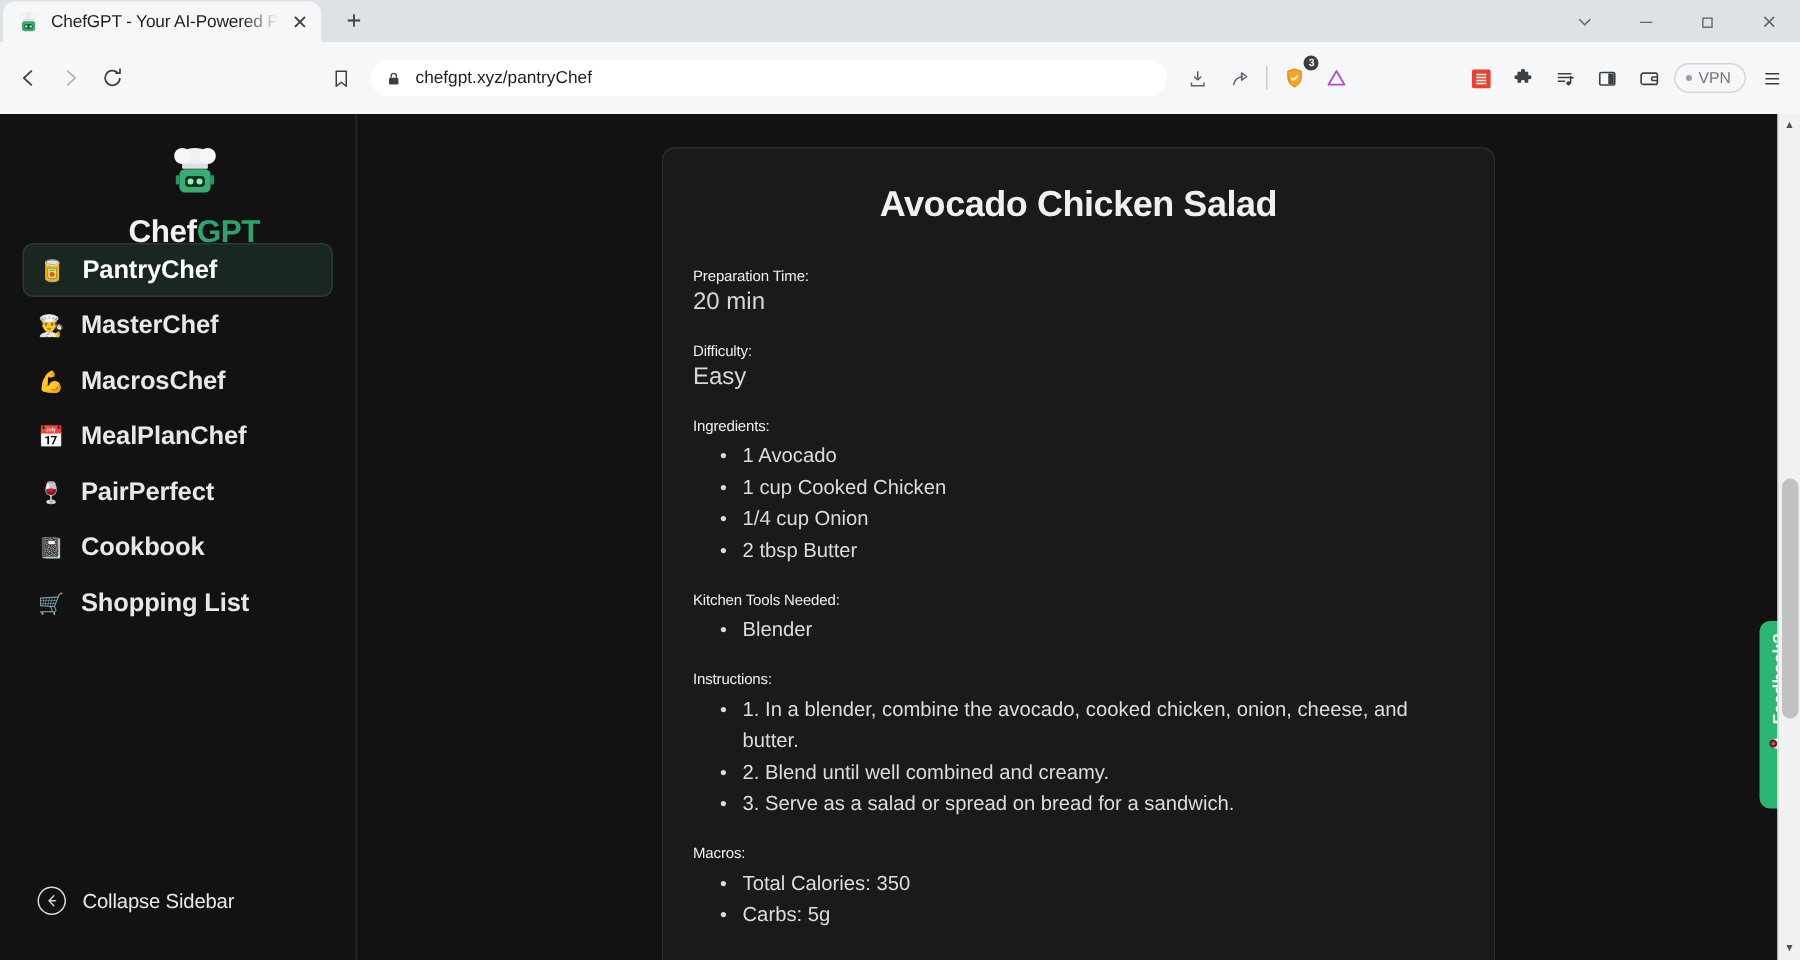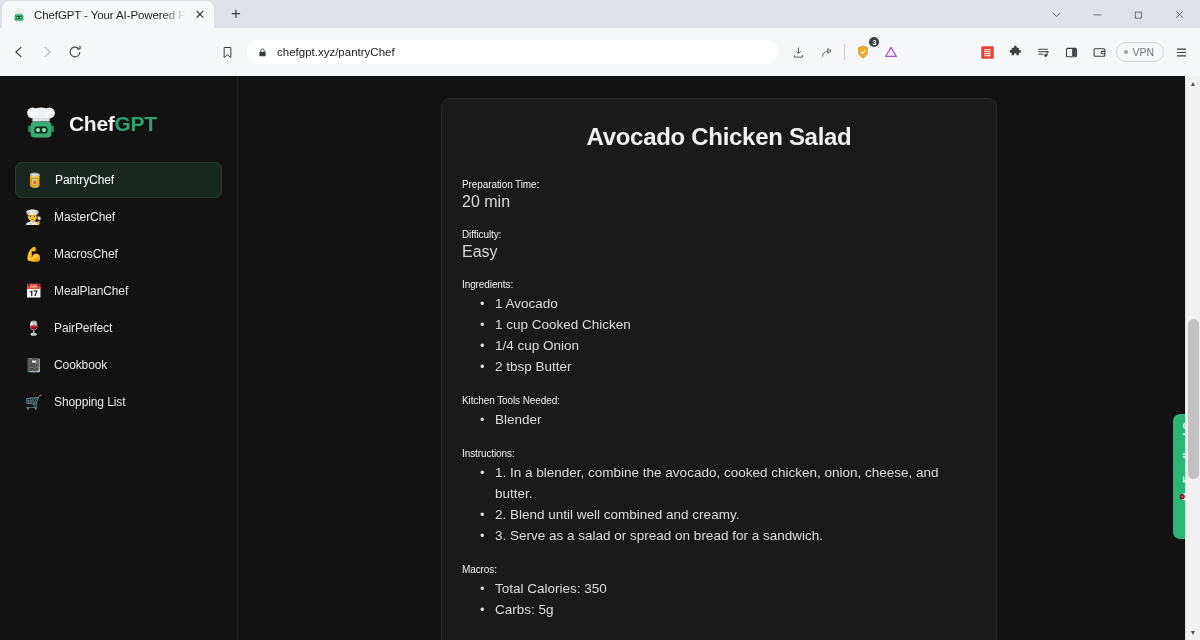--- a/index.html
+++ b/index.html
@@ -85,39 +85,40 @@
   
   .sidebar {
     width: 238px; flex: none; background: #121212;
     border-right: 1px solid #262626;
     display: flex; flex-direction: column; padding: 0 0 0 0;
     position: relative;
   }
   .brand {
     display: flex; align-items: center; gap: 9px; padding: 20px 0 0 22px;
     height: 76px;
+    flex-direction: column;
   }
   .brand-logo { width: 38px; height: 38px; flex: none; }
   .brand-text { font-size: 21px; font-weight: 700; letter-spacing: -0.3px; }
   .brand-chef { color: #f2f2f2; }
   .brand-gpt { color: #2ea36e; }
 
   .navlist { padding: 10px 15px 0 15px; display: flex; flex-direction: column; }
   .navitem {
     display: flex; align-items: center; gap: 11px; height: 36px;
     padding: 0 10px; border-radius: 7px; margin-bottom: 1px;
   }
   .navitem.active {
     background: #1a2721; border: 1px solid #2c3a33;
   }
   .navicon {
     width: 18px; height: 18px; flex: none; display: flex;
     align-items: center; justify-content: center; font-size: 14px; line-height: 1;
   }
-  .navlabel { font-size: 12px; color: #e8e8e8; font-weight: 400; letter-spacing: -0.1px; }
+  .navlabel { font-size: 17px; color: #e8e8e8; font-weight: 700; letter-spacing: -0.1px; }
   .navitem.active .navlabel { color: #ffffff; }
 
   .collapse {
     margin-top: auto; display: flex; align-items: center; gap: 11px;
     padding: 0 25px 30px 25px;
   }
   .collapse-icon {
     width: 19px; height: 19px; border: 1.4px solid #d8d8d8; border-radius: 50%;
     display: flex; align-items: center; justify-content: center; flex: none;
   }
@@ -370,20 +371,29 @@
         <div class="navitem">
           <span class="navicon">📓</span>
           <span class="navlabel">Cookbook</span>
         </div>
         <div class="navitem">
           <span class="navicon">🛒</span>
           <span class="navlabel">Shopping List</span>
         </div>
       </div>
 
+      <div class="collapse">
+        <span class="collapse-icon">
+          <svg viewBox="0 0 16 16" width="11" height="11">
+            <path d="M10 3.2L5.4 8l4.6 4.8" fill="none" stroke="#d8d8d8" stroke-width="1.4" stroke-linejoin="round" stroke-linecap="round"></path>
+            <path d="M5.6 8h6" stroke="#d8d8d8" stroke-width="1.4" stroke-linecap="round"></path>
+          </svg>
+        </span>
+        <span class="collapse-label">Collapse Sidebar</span>
+      </div>
     </div>
 
     <div class="main">
       <div class="card">
         <div class="recipe-title">Avocado Chicken Salad</div>
 
         <div class="sect-head">Preparation Time:</div>
         <div class="sect-text">20 min</div>
 
         <div class="sect-head">Difficulty:</div>

